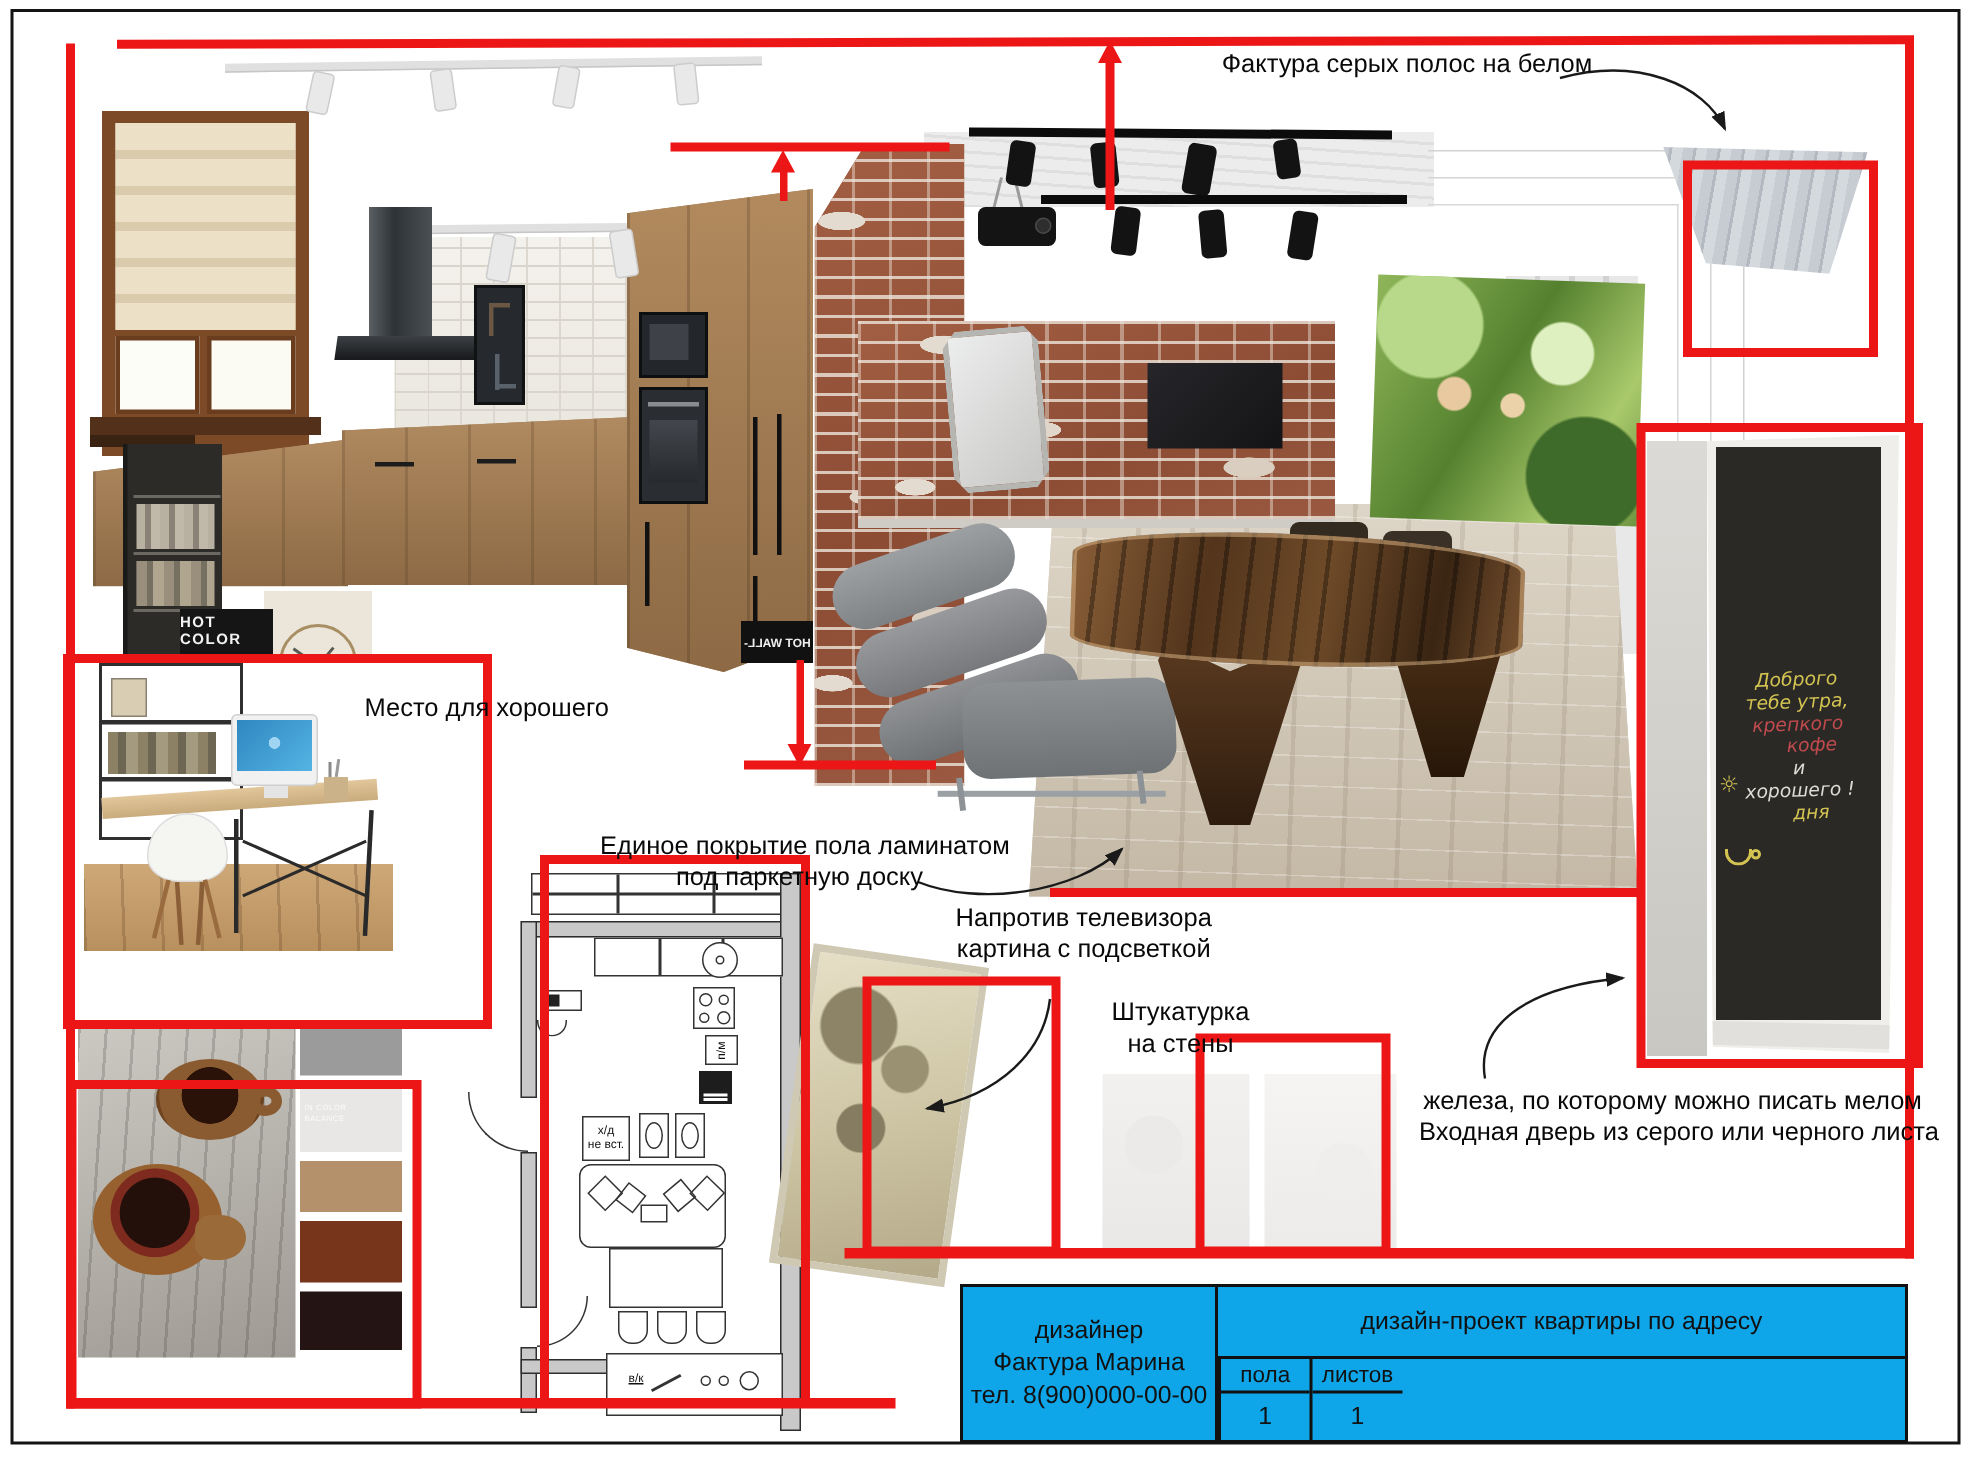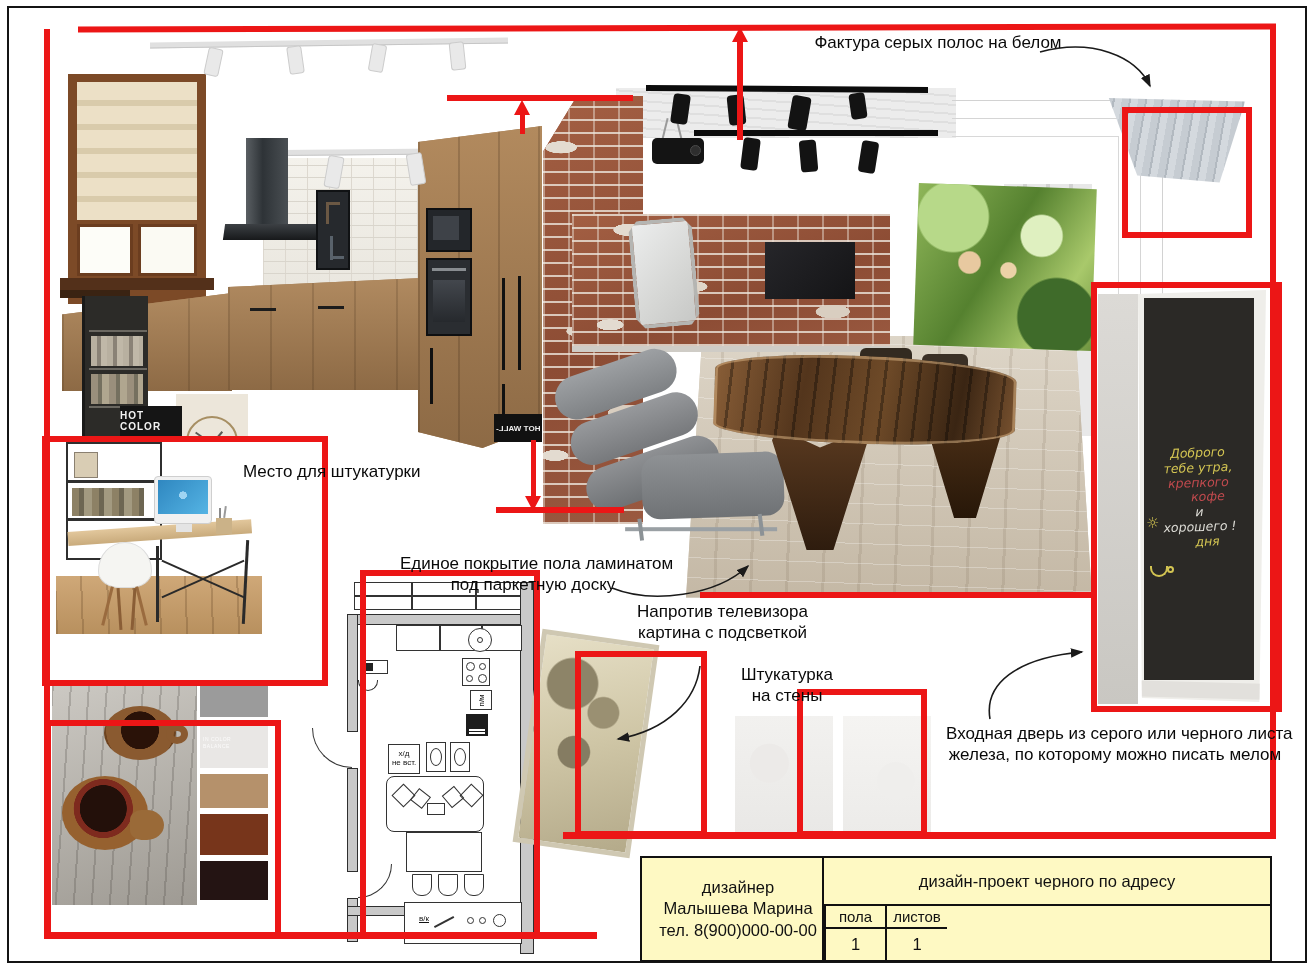--- a/index.html
+++ b/index.html
@@ -34,21 +34,21 @@
     linear-gradient(180deg,#b08a60,#8d6a45);}
   .plankfloor{background-color:#d3c9b8;background-image:
     repeating-linear-gradient(2deg, rgba(255,255,255,.28) 0 1px, transparent 1px 20px),
     repeating-linear-gradient(92deg, rgba(110,92,70,.14) 0 3px, transparent 3px 36px),
     linear-gradient(180deg,#ddd5c7,#c4b8a5);}
   .wall{background:#c9c9c9;border:1px solid #2e2e2e;box-sizing:border-box;position:absolute;}
   .fpline{position:absolute;box-sizing:border-box;border:1.5px solid #333;background:#fff;}
   .fp-label{position:absolute;font-size:8px;line-height:1.1;text-align:center;color:#111;}
   .mirrored{display:inline-block;transform:scaleX(-1);}
   .tb{position:absolute;left:640px;top:856px;width:632px;height:106px;border:2px solid #111;
-      box-sizing:border-box;background:#fef9c3;display:flex;z-index:40;font-size:16.5px;color:#111;padding-left:12px;}
+      box-sizing:border-box;background:#0ea5e9;display:flex;z-index:40;font-size:16.5px;color:#111;}
   .tb-left{width:170px;border-right:2px solid #111;box-sizing:border-box;display:flex;flex-direction:column;
       justify-content:center;align-items:center;line-height:1.3;text-align:center;}
   .tb-right{flex:1;display:flex;flex-direction:column;}
   .tb-row1{height:48px;border-bottom:2px solid #111;box-sizing:border-box;display:flex;align-items:center;justify-content:center;}
   .tb-row2{flex:1;display:flex;}
   .tb-room{flex:1;display:flex;flex-direction:column;align-items:center;justify-content:center;line-height:1.25;text-align:center;}
   .tb-col{width:61px;border-left:2px solid #111;box-sizing:border-box;display:flex;flex-direction:column;}
   .tb-h{height:23px;border-bottom:2px solid #111;box-sizing:border-box;display:flex;align-items:center;justify-content:center;font-size:15px;}
   .tb-v{flex:1;display:flex;align-items:center;justify-content:center;}
   .chalkline{font-family:"DejaVu Sans",sans-serif;font-style:italic;font-size:12.5px;line-height:1.18;}
@@ -392,48 +392,48 @@
     <path d="M1040 52 C1092 38 1136 56 1150 86" fill="none" stroke="#1a1a1a" stroke-width="1.6" marker-end="url(#ah)"></path>
     <path d="M612 588 C652 604 716 596 748 566" fill="none" stroke="#1a1a1a" stroke-width="1.6" marker-end="url(#ah)"></path>
     <path d="M700 666 C696 700 668 730 618 739" fill="none" stroke="#1a1a1a" stroke-width="1.6" marker-end="url(#ah)"></path>
     <path d="M990 719 C984 684 1016 658 1082 652" fill="none" stroke="#1a1a1a" stroke-width="1.6" marker-end="url(#ah)"></path>
   </svg>
 
   <div class="note" style="left:812px;top:32px;width:252px;">
     <div>Фактура серых полос на белом</div>
   </div>
   <div class="note" style="left:243px;top:461px;text-align:left;">
-    <div>Место для штукатурки</div>
+    <div>Место для хорошего</div>
   </div>
   <div class="note" style="left:630px;top:601px;width:185px;">
     <div>Напротив телевизора</div>
     <div>картина с подсветкой</div>
   </div>
   <div class="note" style="left:400px;top:553px;width:266px;">
     <div>Единое покрытие пола ламинатом</div>
     <div>под паркетную доску</div>
   </div>
   <div class="note" style="left:728px;top:664px;width:118px;">
     <div>Штукатурка</div>
     <div>на стены</div>
   </div>
   <div class="note" style="left:946px;top:723px;width:338px;">
+    <div>железа, по которому можно писать мелом</div>
     <div>Входная дверь из серого или черного листа</div>
-    <div>железа, по которому можно писать мелом</div>
   </div>
 
   <div class="tb">
     <div class="tb-left">
       <div>дизайнер</div>
-      <div>Малышева Марина</div>
+      <div>Фактура Марина</div>
       <div>тел. 8(900)000-00-00</div>
     </div>
     <div class="tb-right">
       <div class="tb-row1">
-        <span>дизайн-проект черного по адресу</span>
+        <span>дизайн-проект квартиры по адресу</span>
       </div>
       <div class="tb-row2">
         <div class="tb-col">
           <div class="tb-h">пола</div>
           <div class="tb-v">1</div>
         </div>
         <div class="tb-col" style="width:62px;">
           <div class="tb-h">листов</div>
           <div class="tb-v">1</div>
         </div>

